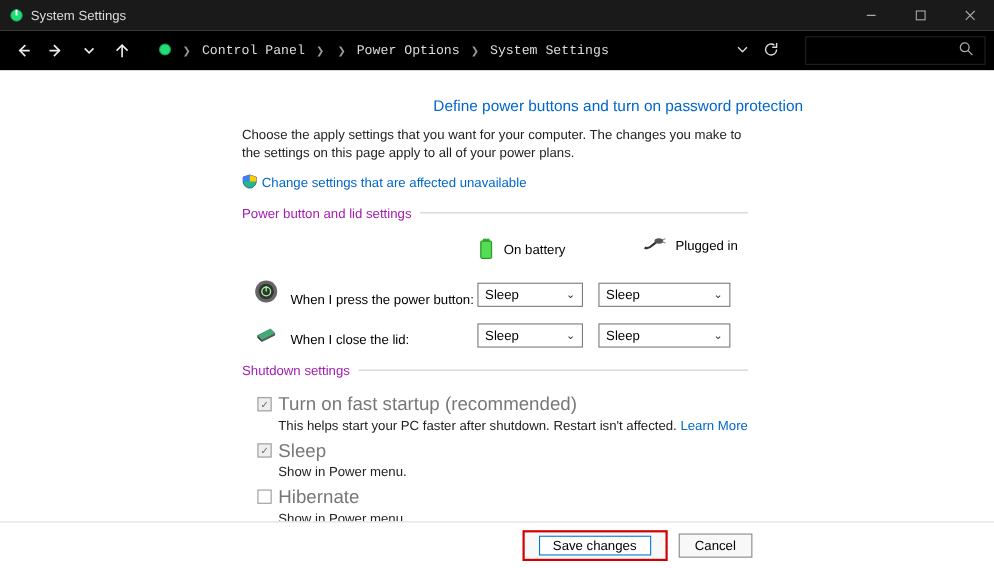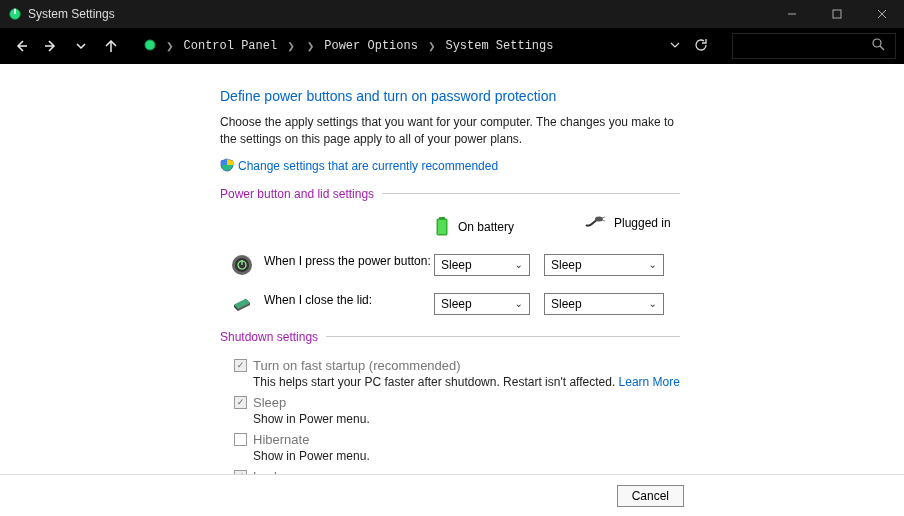--- a/index.html
+++ b/index.html
@@ -14,45 +14,45 @@
     .navbar { height: 36px; background: #000; display: flex; align-items: center; padding: 0 8px; gap: 4px; }
     .nav-icon { width: 26px; height: 28px; display: flex; align-items: center; justify-content: center; color: #eee; }
     .nav-icon svg { stroke: #eee; }
     .address-bar { flex: 1; height: 26px; background: #000; display: flex; align-items: center; padding: 0 8px; color: #ddd; font-size: 12px; gap: 4px; margin: 0 6px; }
     .crumb { color: #ddd; padding: 2px 2px; font-family: Liberation Mono, monospace; }
     .crumb-sep { color: #999; font-size: 9px; padding: 0 4px; }
     .addr-end { margin-left: auto; display: flex; gap: 14px; align-items: center; padding-right: 6px; }
     .search-box { width: 164px; height: 26px; background: #000; display: flex; align-items: center; justify-content: flex-end; padding-right: 10px; border: 1px solid #222; }
 
     .content { background: #fff; height: calc(516px - 28px - 36px - 42px); overflow: hidden; padding: 24px 0 0 220px; }
-    .heading { color: #0066cc; font-size: 14px; font-weight: 400; margin-bottom: 10px; }
+    .heading { color: #0066cc; font-size: 14px; font-weight: 400; margin-bottom: 10px; text-align: center; }
     .subtext { font-size: 12px; color: #222; max-width: 460px; line-height: 1.4; margin-bottom: 10px; }
     .admin-link-row { display: flex; align-items: center; gap: 4px; margin-bottom: 12px; }
     .admin-link { color: #0066cc; font-size: 12px; }
 
     .section-label { font-size: 12px; color: #a21caf; margin-bottom: 14px; position: relative; display: flex; align-items: center; gap: 8px; width: 460px; }
     .section-label::after { content: ""; flex: 1; height: 1px; background: #ccc; }
 
     .header-row { display: flex; align-items: flex-start; margin-bottom: 14px; padding-left: 214px; gap: 30px; }
     .hdr-col { display: flex; align-items: center; gap: 8px; width: 120px; }
     .hdr-col.plugged { width: 100px; }
 
-    .option-row { display: flex; align-items: flex-start; margin-bottom: 14px; }
+    .option-row { display: flex; align-items: flex-end; margin-bottom: 14px; }
     .option-icon-cell { width: 44px; display: flex; justify-content: center; }
     .option-label { width: 170px; font-size: 12px; color: #000; }
     .select-box { width: 96px; height: 22px; border: 1px solid #7a7a7a; background: #fff; display: flex; align-items: center; padding: 0 6px; font-size: 12px; justify-content: space-between; margin-right: 14px; }
     .select-box.wide { width: 120px; }
     .select-chev { color: #333; font-size: 10px; }
 
     .shutdown-items { padding-left: 14px; }
     .sd-item { margin-bottom: 6px; }
     .sd-row1 { display: flex; align-items: center; gap: 6px; }
     .sd-check { width: 13px; height: 13px; border: 1px solid #999; background: #eee; display: flex; align-items: center; justify-content: center; font-size: 9px; color: #666; }
     .sd-check.unchecked { background: #fff; }
-    .sd-title { font-size: 13px; color: #555; }
+    .sd-title { font-size: 17px; color: #555; }
     .sd-title.disabled { color: #777; }
     .sd-desc { font-size: 12px; color: #222; padding-left: 19px; margin-top: 2px; }
     .link { color: #0066cc; }
 
     .footer { position: absolute; bottom: 0; left: 0; width: 904px; height: 42px; border-top: 1px solid #ddd; background: #fff; display: flex; align-items: center; justify-content: flex-end; padding-right: 220px; gap: 10px; }
     .btn { height: 22px; padding: 0 14px; border: 1px solid #888; background: #f8f8f8; font-size: 12px; display: flex; align-items: center; }
     .btn.save { border: 2px solid #d00000; padding: 0 13px; height: 28px; }
     .btn.save .inner { border: 1px solid #0078d7; padding: 1px 12px; background: #fff; }
   </style>
 </head>
@@ -143,21 +143,21 @@
 
 <div class="content">
   <div class="heading">Define power buttons and turn on password protection</div>
   <div class="subtext">Choose the apply settings that you want for your computer. The changes you make to the settings on this page apply to all of your power plans.</div>
   <div class="admin-link-row">
     <span><svg width="14" height="14">
           <path d="M7 1 L13 3 V7 C13 10 10 13 7 13 C4 13 1 10 1 7 V3 Z" fill="#2b8" stroke="#00008b" stroke-width="0.5"></path>
           <path d="M7 1 L13 3 V7 L7 7 Z" fill="#ffcc00"></path>
           <path d="M7 7 L1 7 V3 L7 1 Z" fill="#3b82f6"></path>
         </svg></span>
-    <span class="admin-link">Change settings that are currently recommended</span>
+    <span class="admin-link">Change settings that are affected unavailable</span>
   </div>
 
   <div class="section-label">
       <span>Power button and lid settings</span>
     </div>
 
   <div class="header-row">
     <div class="hdr-col">
       <span><svg width="16" height="22">
             <rect x="5" y="2" width="6" height="2" fill="#3a3"></rect>
@@ -246,16 +246,19 @@
       <div class="sd-row1">
           <span class="sd-check">✓</span>
           <span class="sd-title disabled">Lock</span>
         </div>
 
     </div>
   </div>
 </div>
 
 <div class="footer">
+  <div class="btn save">
+      <span class="inner">Save changes</span>
+    </div>
   <div class="btn">
       <span>Cancel</span>
     </div>
 </div>
 
 </body></html>

